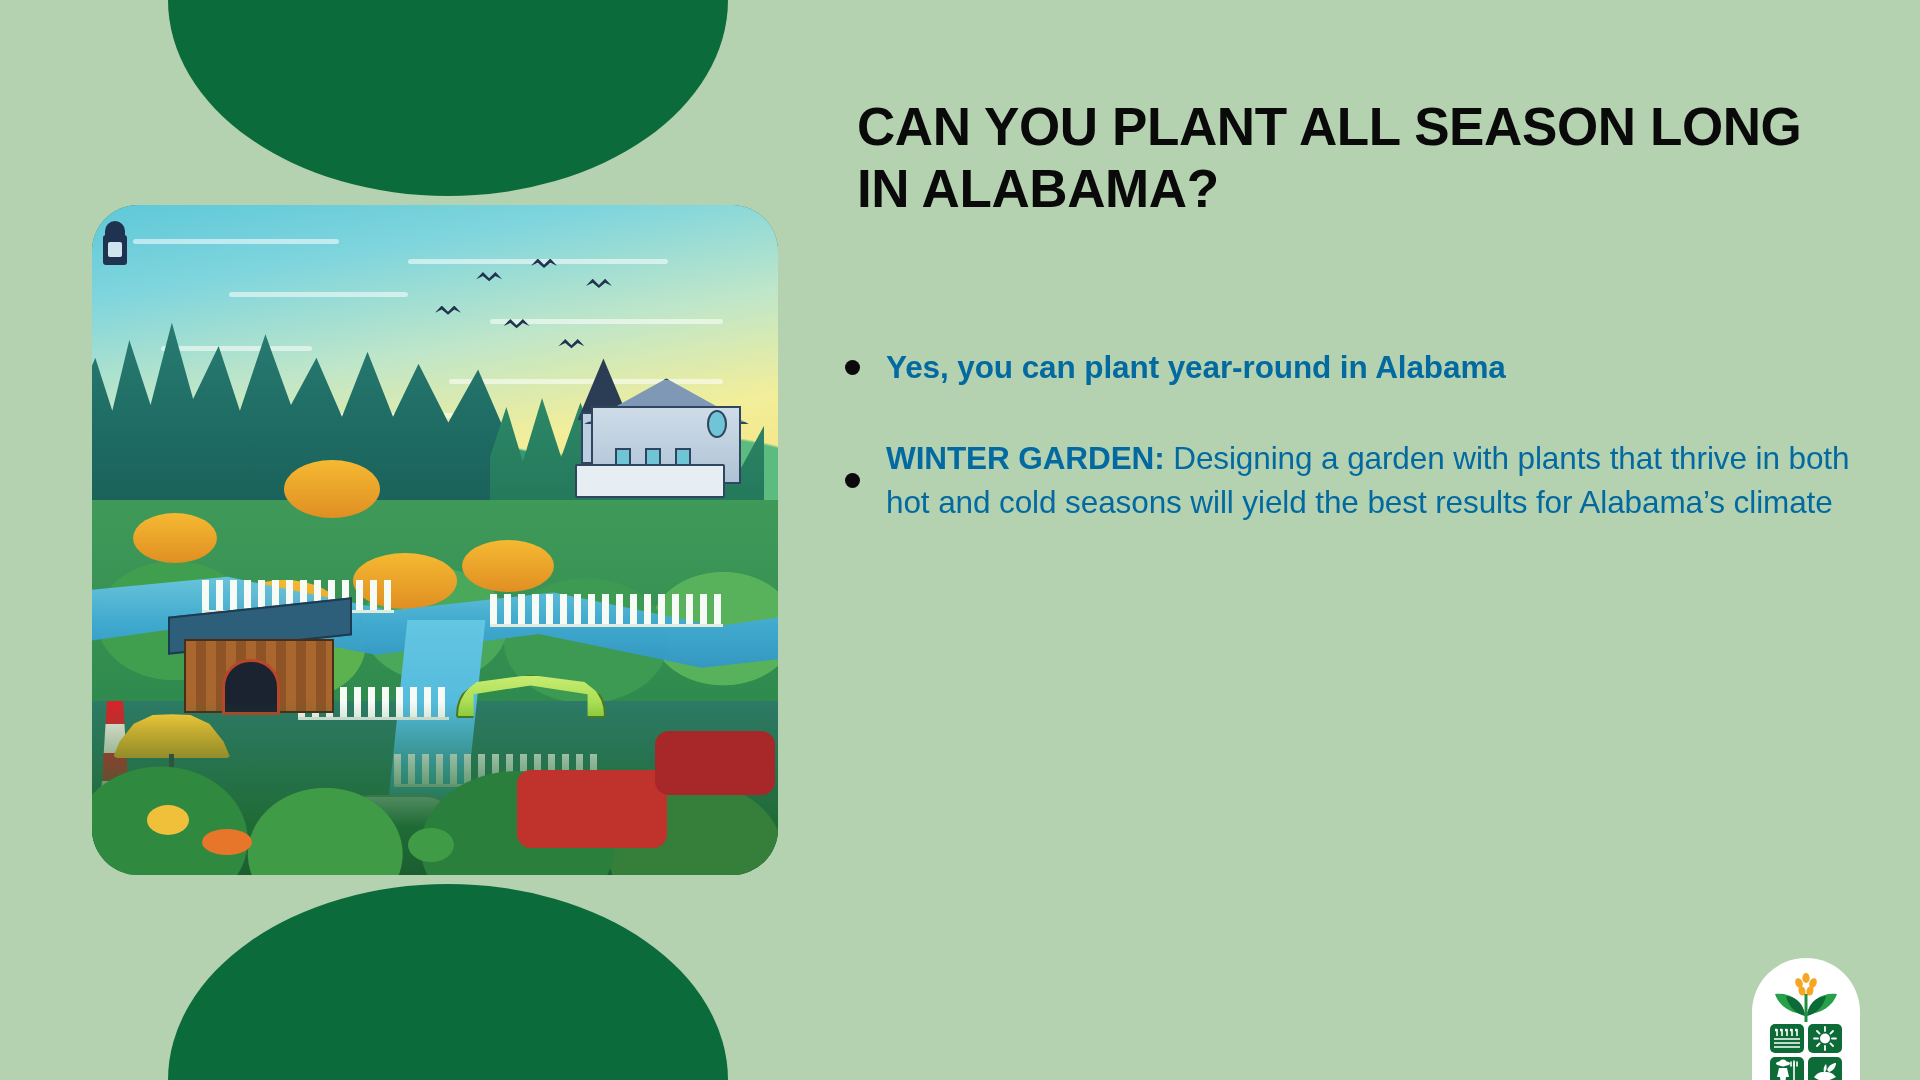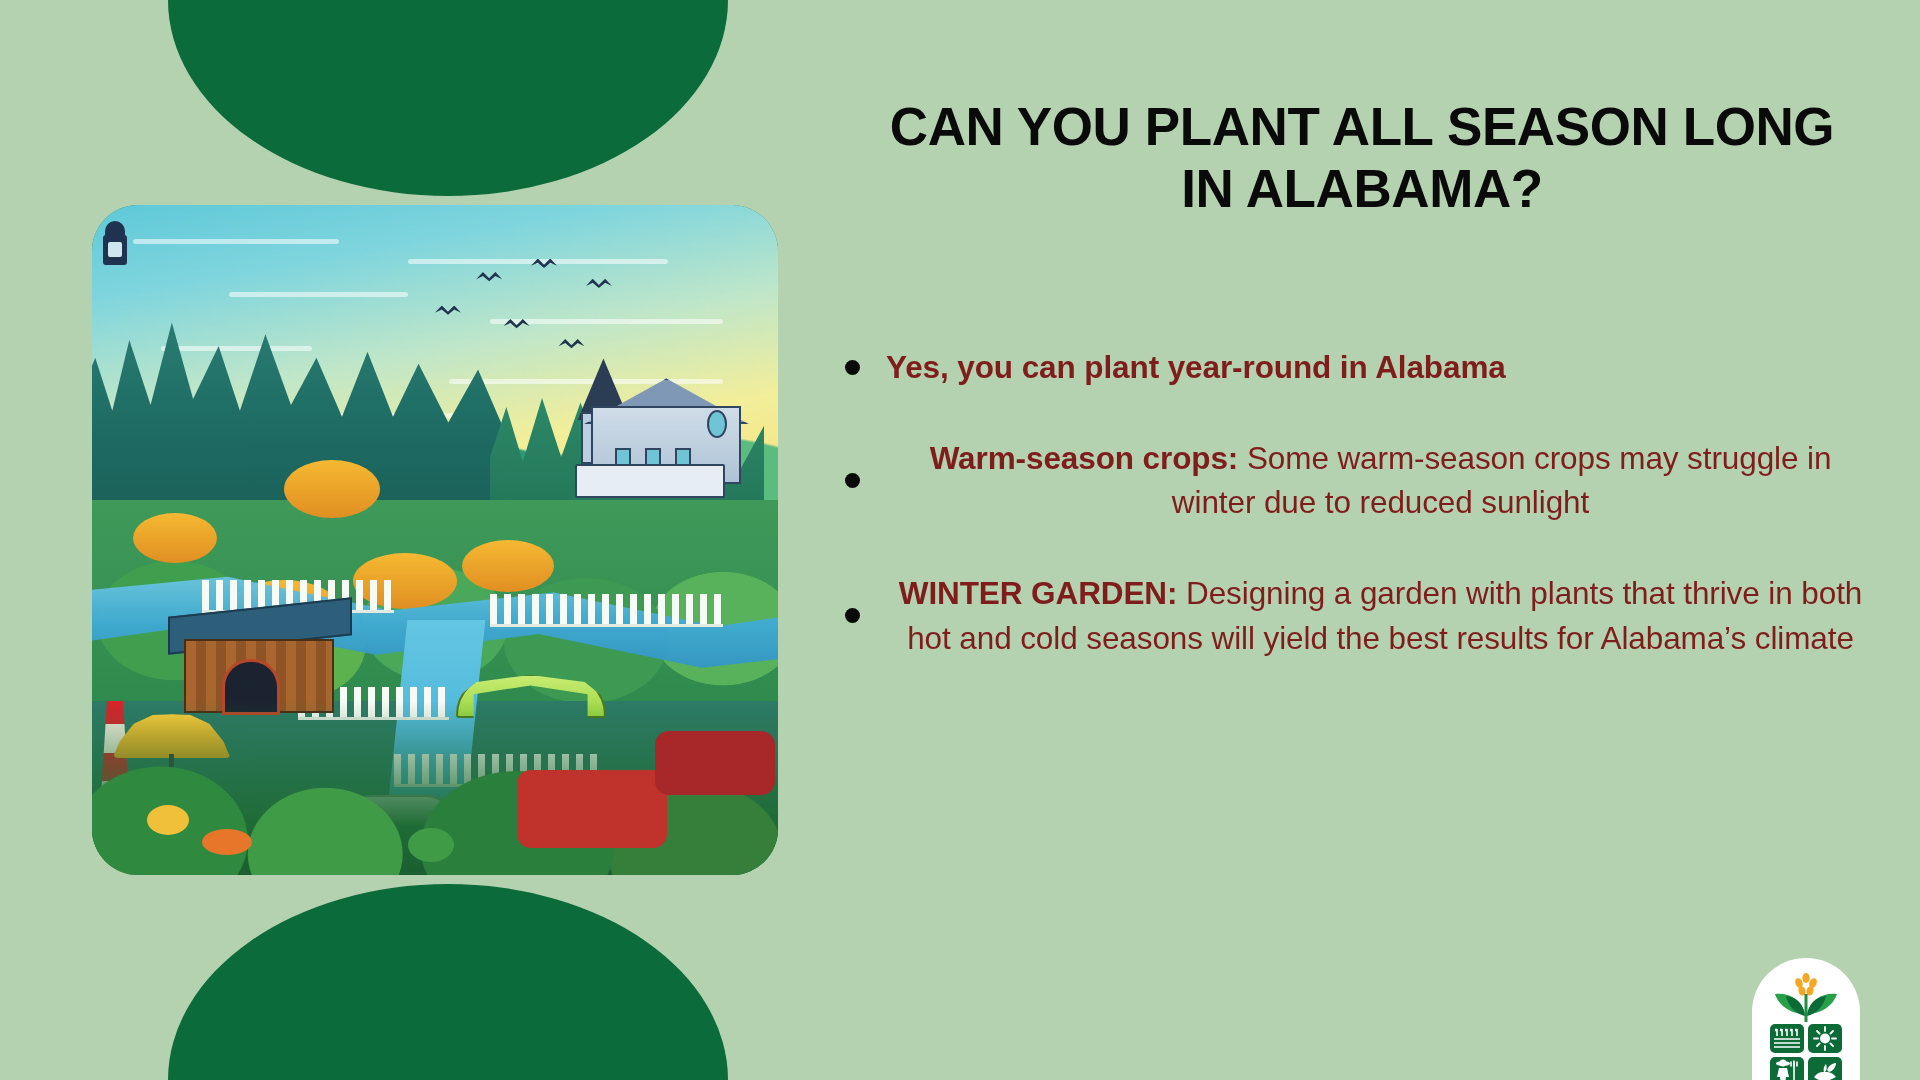--- a/index.html
+++ b/index.html
@@ -250,21 +250,20 @@
       linear-gradient(180deg, rgba(35,120,60,0) 0%, #1f6b35 72%, #1b5e30 100%);
   }
 
   
   .content {
     position: absolute;
     left: 845px;
     top: 0;
     width: 1030px;
     height: 1080px;
-    text-align: center;
   }
   .headline {
     position: absolute;
     top: 96px;
     left: 12px;
     width: 1010px;
     margin: 0;
     font-size: 53px;
     line-height: 1.17;
     font-weight: 700;
@@ -291,21 +290,21 @@
     flex: 0 0 auto;
     width: 15px;
     height: 15px;
     border-radius: 50%;
     background: #0a0a0a;
     margin-right: 26px;
   }
   .bullet-text {
     font-size: 31.5px;
     line-height: 1.42;
-    color: #7f1d1d;
+    color: #0369a1;
     letter-spacing: -0.1px;
   }
   .bullet-text .lead { font-weight: 700; }
   .bullet.b1 .bullet-text { font-weight: 700; }
 
   
   .logo {
     position: absolute;
     left: 1752px;
     top: 958px;
@@ -426,26 +425,20 @@
 </div>
 
 <div class="content">
   <h1 class="headline">CAN YOU PLANT ALL SEASON LONG IN ALABAMA?</h1>
 
   <ul class="bullets">
     <li class="bullet b1">
       <span class="bullet-dot"></span>
       <span class="bullet-text">
         <span class="lead"></span><span>Yes, you can plant year-round in Alabama</span>
-      </span>
-    </li>
-    <li class="bullet">
-      <span class="bullet-dot"></span>
-      <span class="bullet-text">
-        <span class="lead">Warm-season crops:</span><span> Some warm-season crops may struggle in winter due to reduced sunlight</span>
       </span>
     </li>
     <li class="bullet">
       <span class="bullet-dot"></span>
       <span class="bullet-text">
         <span class="lead">WINTER GARDEN:</span><span> Designing a garden with plants that thrive in both hot and cold seasons will yield the best results for Alabama’s climate</span>
       </span>
     </li>
   </ul>
 </div>

